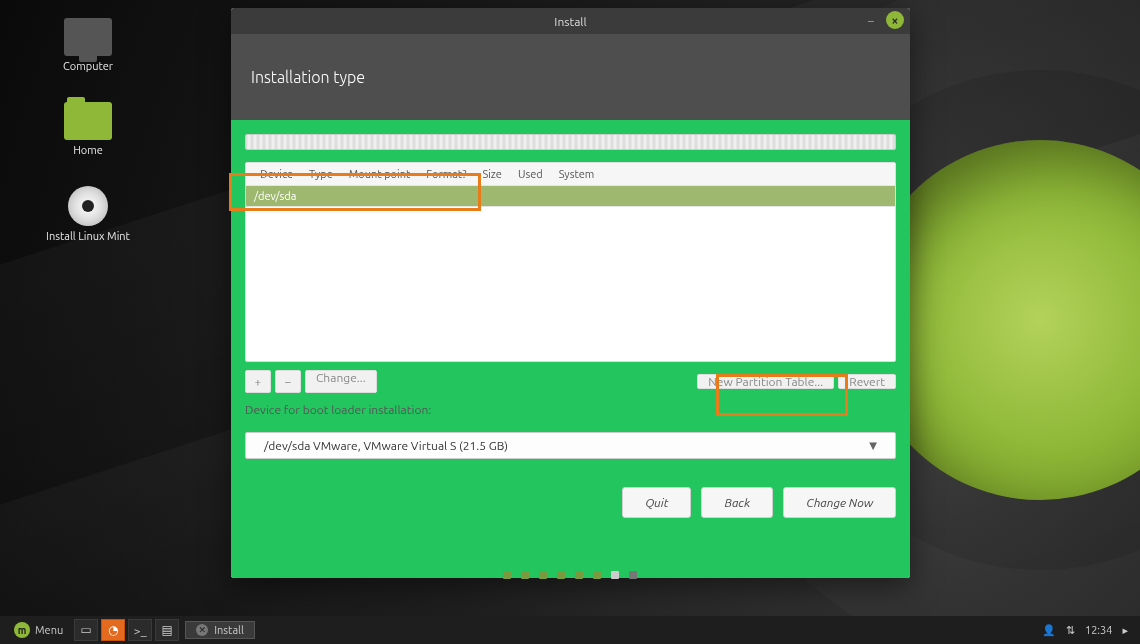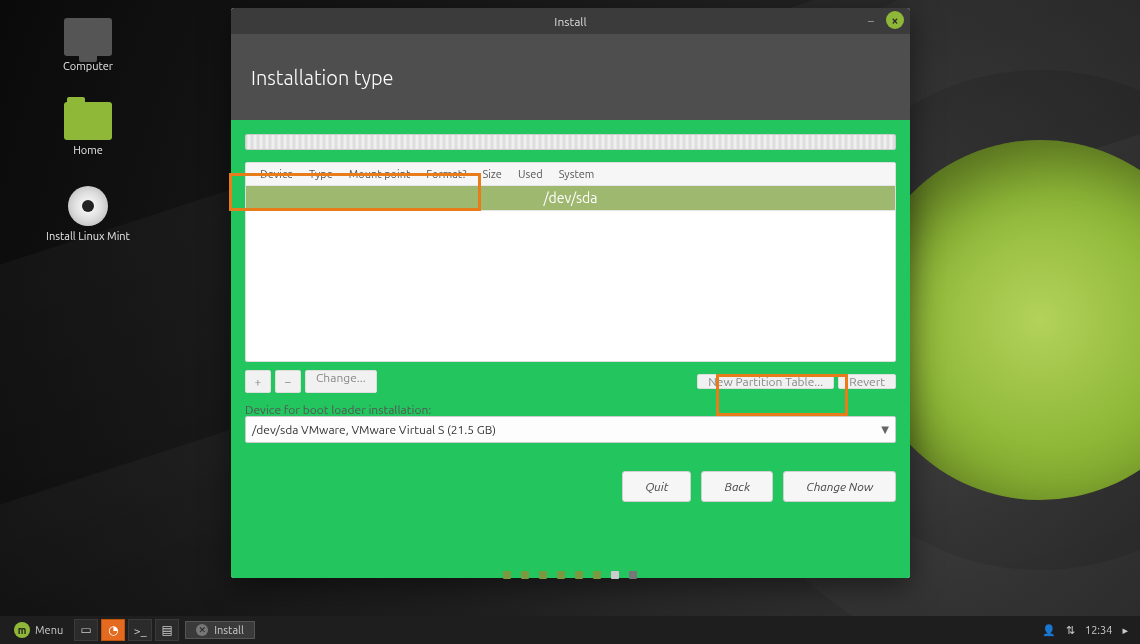--- a/index.html
+++ b/index.html
@@ -60,21 +60,21 @@
     position:relative;
     font-size:12px;
   }
   .titlebar .btns{ position:absolute; right:6px; top:3px; display:flex; gap:6px;}
   .titlebar .btn{ width:18px;height:18px;border-radius:50%;display:flex;align-items:center;justify-content:center;font-size:12px;cursor:pointer;}
   .btn-min{ color:#aaa;}
   .btn-close{ background:#8fb838;color:#2a2a2a;font-weight:bold;}
   .header-band{
     height:86px; background:#4e4e4e; color:#fff;
     display:flex; align-items:center; padding:0 20px;
-    font-size:20px; font-weight:300;
+    font-size:16px; font-weight:300;
   }
   .body{
     flex:1; background:#22c55e;
     padding:14px 14px 18px;
     display:flex; flex-direction:column;
   }
   .ruler{
     height:16px;
     background:repeating-linear-gradient(90deg,#d9d9d9 0,#f4f4f4 3px,#d9d9d9 6px);
     border:1px solid #ccc;
@@ -94,24 +94,23 @@
     background:#f6f6f6;
     border-bottom:1px solid #e5e5e5;
     font-size:11px;
     color:#555;
     padding:3px 6px;
   }
   .pt-head span{ padding:2px 8px;}
   .pt-row{
     background:#9eb96f;
     color:#fff;
-    font-size:14px;
+    font-size:11px;
     padding:4px 8px;
     border-bottom:1px solid #e5e5e5;
-    text-align:center;
   }
   .highlight-box{
     position:absolute;
     border:3px solid #e87b1a;
     pointer-events:none;
   }
   .hi-device{ left:229px; top:173px; width:252px; height:38px;}
   .hi-npt{ left:716px; top:374px; width:132px; height:42px;}
 
   .toolbar-row{
@@ -121,24 +120,24 @@
   .tb-left, .tb-right{ display:flex; gap:4px;}
   .tb-btn{
     background:#f1f1f1;border:1px solid #ddd;
     padding:0 10px; font-size:12px; color:#888;
     border-radius:2px;
     cursor:pointer;
   }
   .tb-btn.small{ padding:4px 8px; width:26px; text-align:center;}
   .label{ font-size:12px;color:#555;margin-top:10px;}
   .dropdown{
-    margin-top:0;
+    margin-top:16px;
     border:1px solid #ccc;
     background:#fdfdfd;
-    padding:6px 6px;
+    padding:6px 18px;
     font-size:12px;
     display:flex; justify-content:space-between;
     align-items:center;
     border-radius:2px;
     cursor:pointer;
   }
   .dropdown .caret{ font-size:10px;color:#666;}
   .nav-row{
     display:flex; gap:10px; justify-content:flex-end;
     margin-top:28px;

